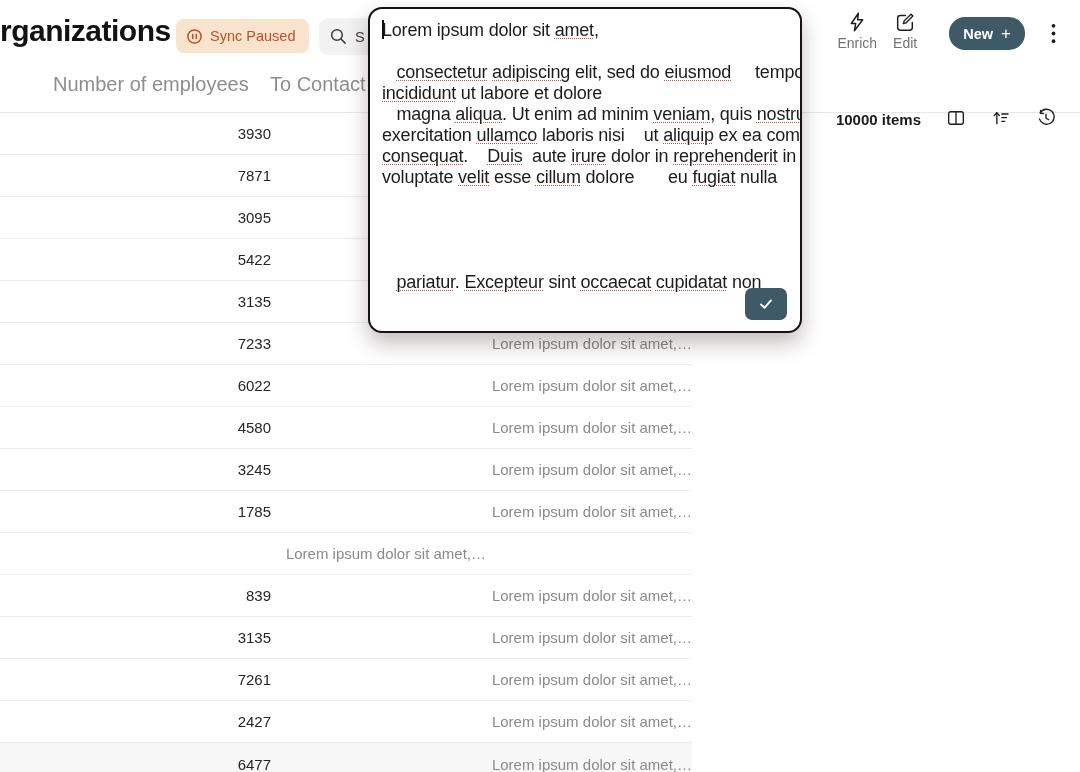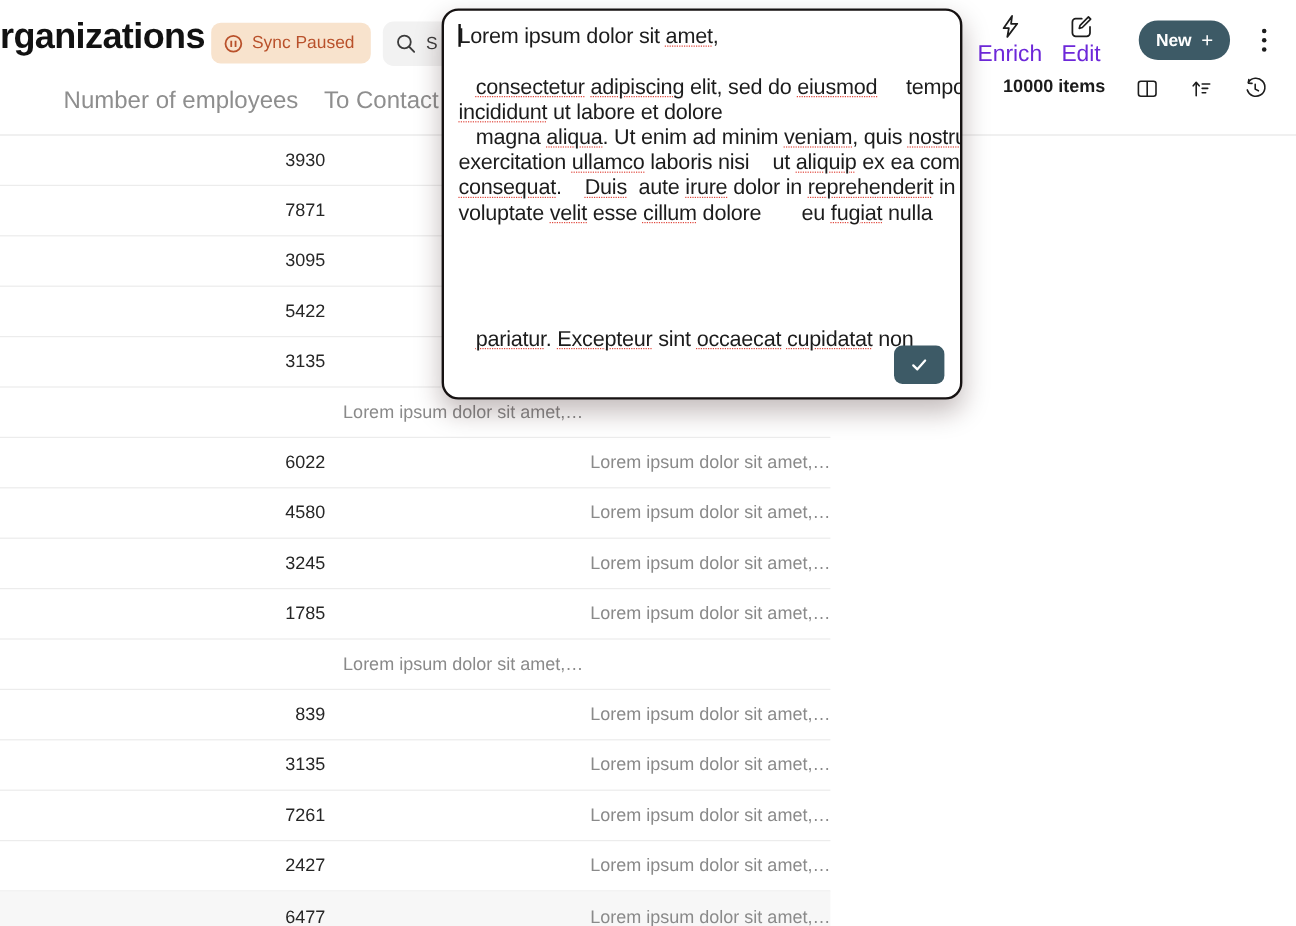--- a/index.html
+++ b/index.html
@@ -12,33 +12,33 @@
   .page-title { position:absolute; left:0; top:14px; font-size:30px; font-weight:700; color:#121212; letter-spacing:-0.5px; }
   .sync-badge { position:absolute; left:176px; top:19px; height:34px; padding:0 14px 0 10px;
     background:#f8e3cd; border-radius:8px; display:flex; align-items:center; gap:7px; cursor:pointer; }
   .sync-badge span { color:#b9512b; font-size:14.5px; font-weight:500; }
   .searchbox { position:absolute; left:319px; top:18px; width:160px; height:37px; background:#f2f2f2;
     border-radius:9px; display:flex; align-items:center; gap:7px; padding:0 10px; }
   .searchbox .stext { font-size:14.5px; color:#3c3c3c; }
 
   .top-actions { position:absolute; right:14px; top:7px; display:flex; align-items:flex-start; }
   .icon-btn { display:flex; flex-direction:column; align-items:center; gap:2px; padding:4px 8px; cursor:pointer; }
-  .icon-btn .lbl { font-size:19px; color:#6d28d9; }
+  .icon-btn .lbl { font-size:14px; color:#737373; }
   .new-btn { margin:10px 0 0 24px; height:33px; padding:0 14px; background:#3d5a66; border:none; border-radius:16px;
     color:#fff; font-size:14.5px; font-weight:600; display:flex; align-items:center; gap:8px; cursor:pointer;
     font-family:inherit; }
   .new-btn .plus { font-size:17px; font-weight:400; }
   .kebab { margin:14px 6px 0 22px; cursor:pointer; padding:2px 4px; }
 
   
   .viewbar { position:absolute; left:0; top:56px; width:1080px; height:57px; border-bottom:1px solid #e7e7e7; }
   .colhead { position:absolute; top:0; height:56px; display:flex; align-items:center; font-size:20px; color:#8e8e8e; cursor:pointer; }
   .colhead.c1 { left:53px; }
   .colhead.c2 { left:270px; }
-  .view-tools { position:absolute; right:24px; top:8px; height:56px; display:flex; align-items:flex-start; gap:25px; }
+  .view-tools { position:absolute; right:24px; top:16px; height:56px; display:flex; align-items:flex-end; gap:25px; }
   .items-count { font-size:15px; font-weight:700; color:#1b1b1b; }
   .tool-icon { cursor:pointer; display:flex; align-items:center; }
 
   
   .tbl { position:absolute; left:0; top:113px; width:692px; }
   .row { display:grid; grid-template-columns:218px 215px 206px; padding-left:53px; height:42px;
     border-bottom:1px solid #ececec; align-items:center;text-align:right; }
   .row:last-child { background:#f7f7f7; border-bottom:none; }
   .cell { font-size:15px; color:#262626; white-space:nowrap; overflow:hidden; }
   .cell.desc { color:#8a8a8a; text-overflow:clip; }
@@ -179,20 +179,21 @@
       <div class="cell desc"></div>
     </div>
 
     <div class="row">
       <div class="cell">3135</div>
       <div class="cell">valid</div>
       <div class="cell desc"></div>
     </div>
 
     <div class="row">
+      <div class="cell">7233</div>
       <div class="cell"></div>
       <div class="cell desc">Lorem ipsum dolor sit amet,…</div>
     </div>
 
     <div class="row">
       <div class="cell">6022</div>
       <div class="cell"></div>
       <div class="cell desc">Lorem ipsum dolor sit amet,…</div>
     </div>
 

